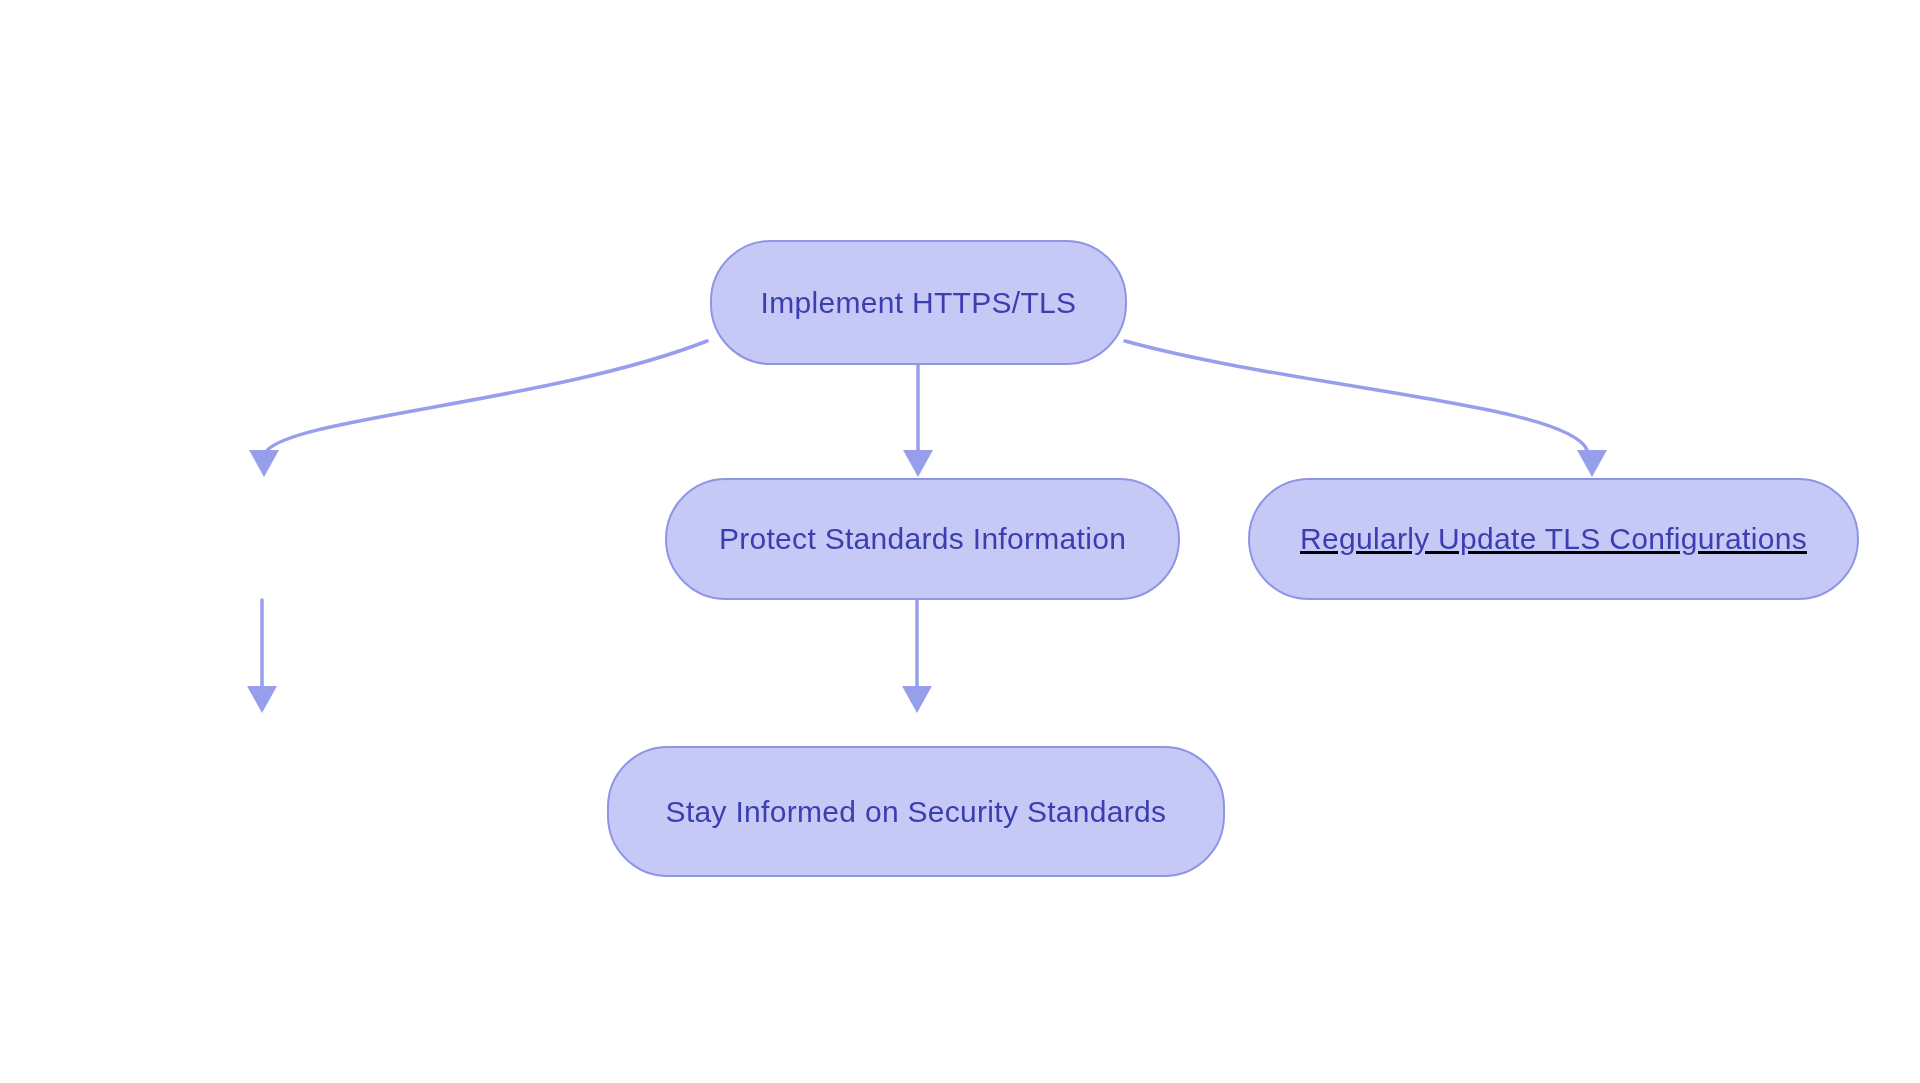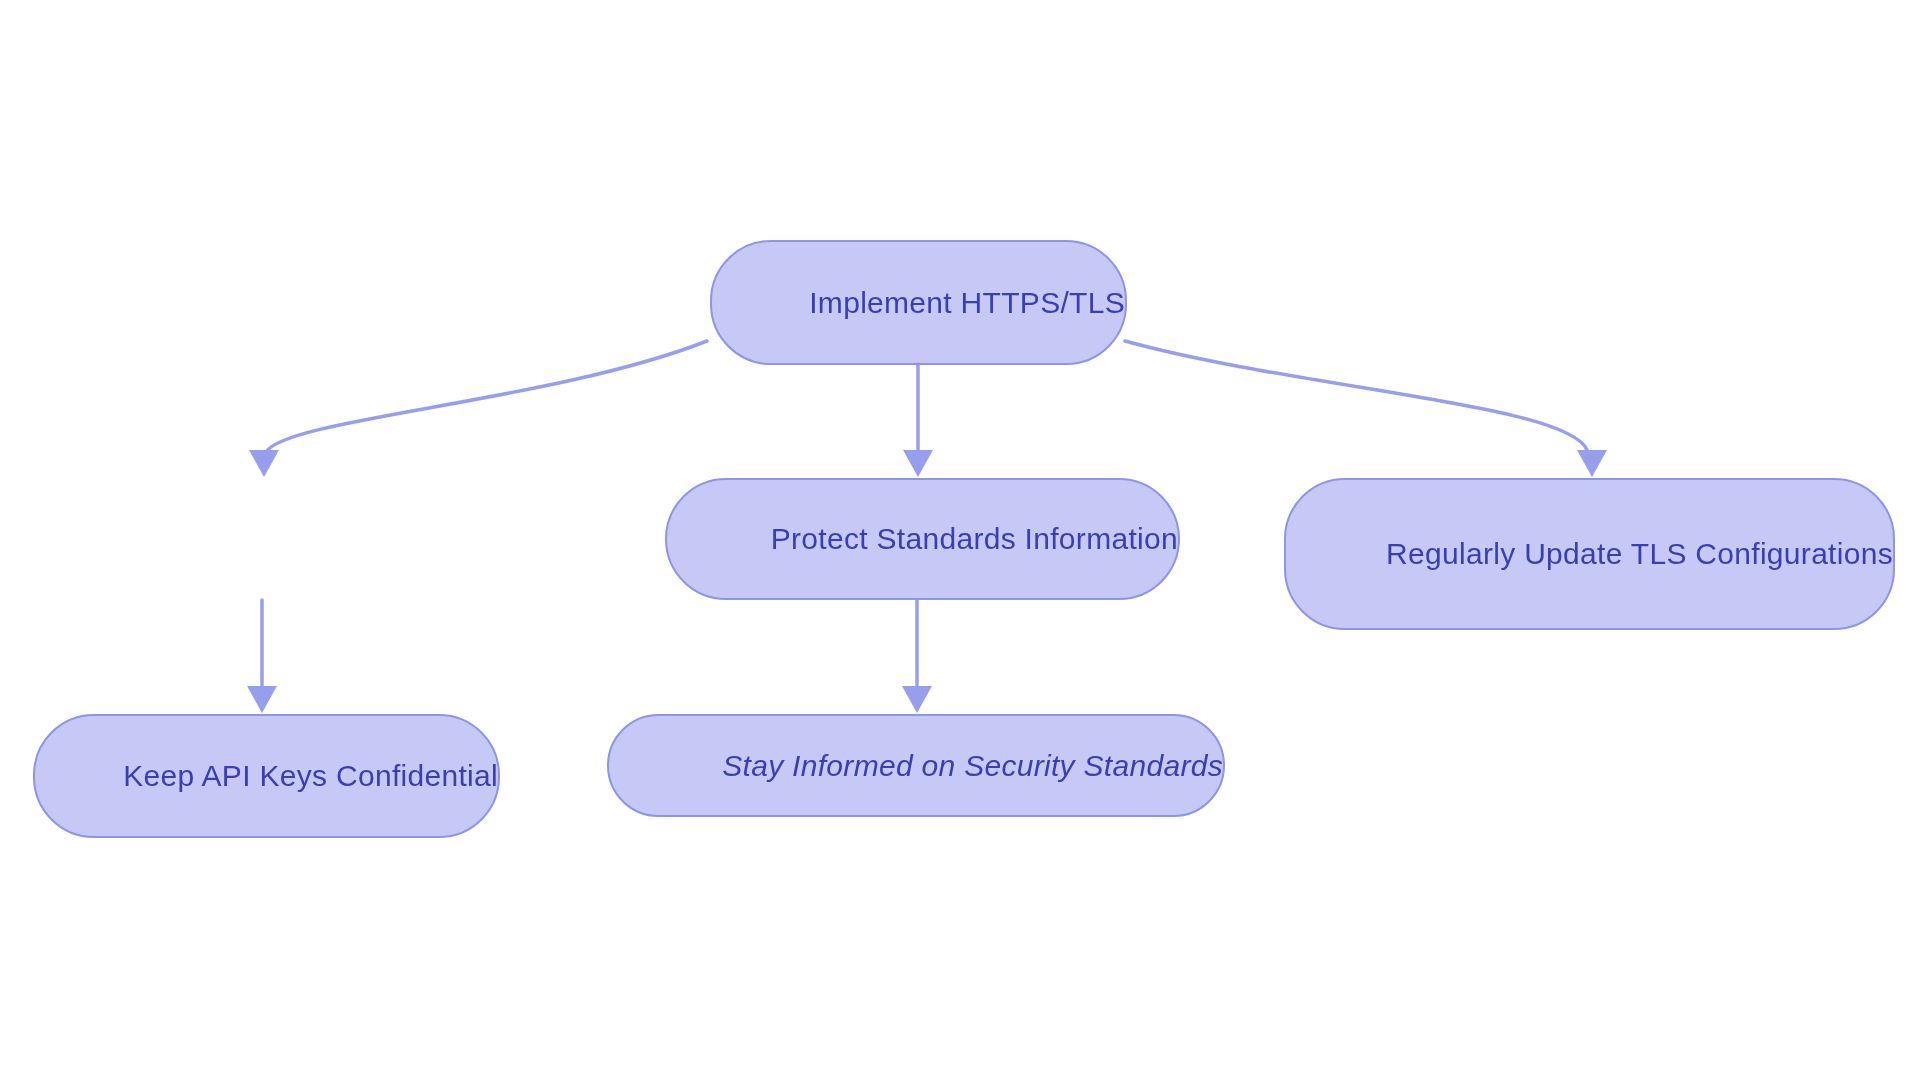--- a/index.html
+++ b/index.html
@@ -24,21 +24,21 @@
     display: block;
   }
   .node {
     position: absolute;
     box-sizing: border-box;
     background: var(--node-fill);
     border: 2px solid var(--node-border);
     border-radius: 61px;
     display: flex;
     align-items: center;
-    justify-content: flex-end;
+    justify-content: center;
   }
   .node .label {
     font-size: 30px;
     letter-spacing: 0.3px;
     color: var(--node-text);
     white-space: nowrap;
     text-align: center;
   }
 </style>
 </head>
@@ -68,23 +68,20 @@
       <polygon points="902,686 932,686 917,713" fill="#979eec"></polygon>
     </g>
   </svg>
 
   <div class="node" style="left: 710px; top: 240px; width: 417px; height: 125px;">
     <span class="label">Implement HTTPS/TLS</span>
   </div>
   <div class="node" style="left: 665px; top: 478px; width: 515px; height: 122px;">
     <span class="label">Protect Standards Information</span>
   </div>
-  <div class="node" style="left: 1284px; top: 478px; width: 611px; height: 152px;">
+  <div class="node" style="left: 1248px; top: 478px; width: 611px; height: 122px; text-decoration: underline;">
     <span class="label">Regularly Update TLS Configurations</span>
   </div>
-  <div class="node" style="left: 33px; top: 714px; width: 467px; height: 124px;">
-    <span class="label">Keep API Keys Confidential</span>
-  </div>
-  <div class="node" style="left: 607px; top: 714px; width: 618px; height: 103px; font-style: italic;">
+  <div class="node" style="left: 607px; top: 746px; width: 618px; height: 131px;">
     <span class="label">Stay Informed on Security Standards</span>
   </div>
 
 </div>
 
 </body></html>

